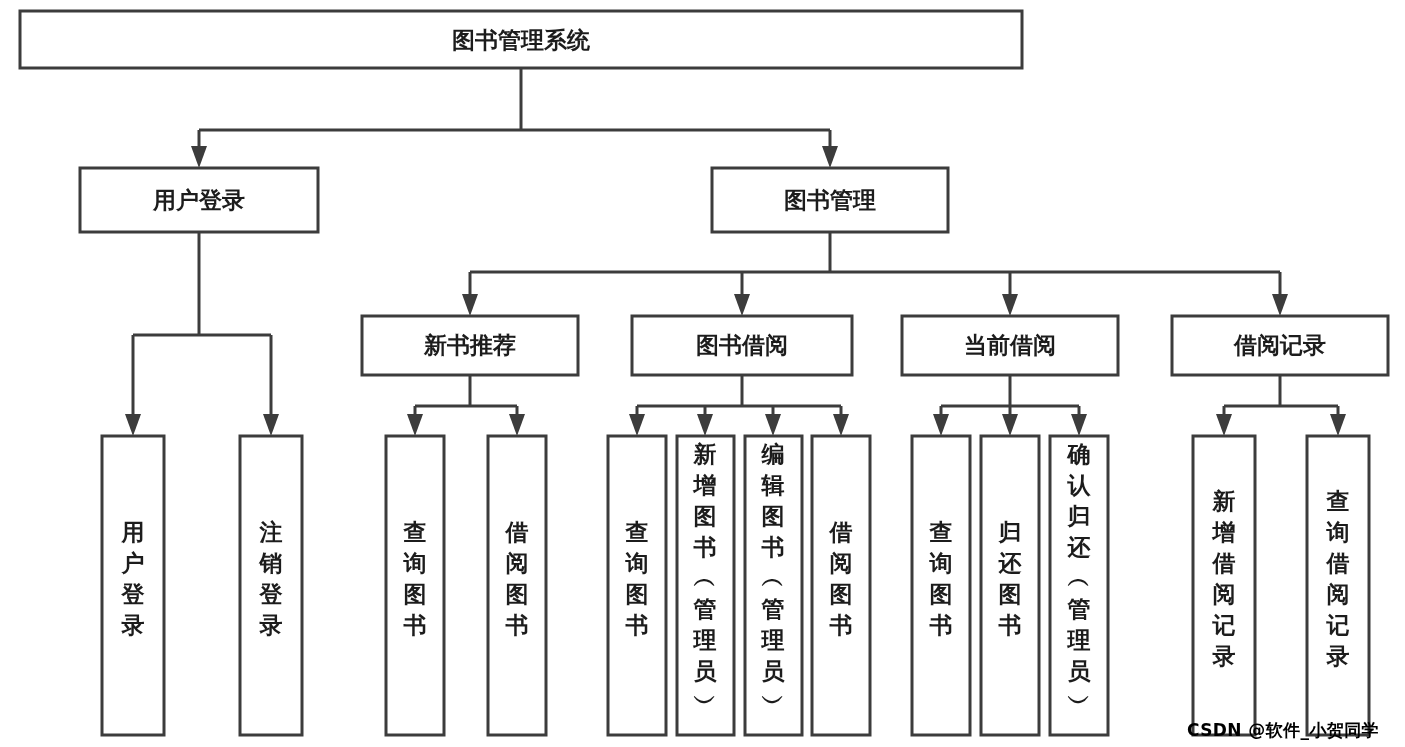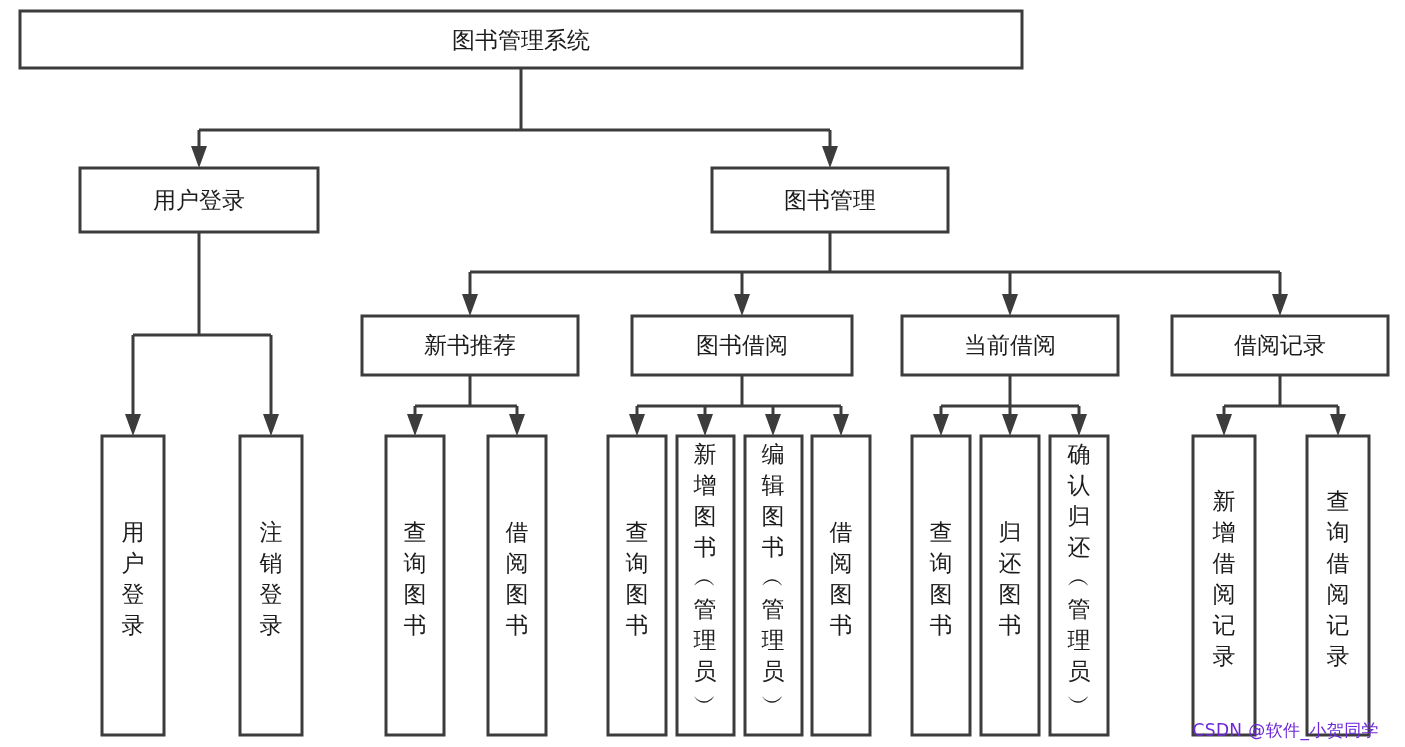--- a/index.html
+++ b/index.html
@@ -1,37 +1,37 @@
 <!DOCTYPE html>
 <html><head>
 <meta charset="utf-8">
 <title>图书管理系统 功能结构图</title>
 <style>
   html,body{margin:0;padding:0;background:#ffffff;}
   body{
     font-family:"DejaVu Sans","Liberation Sans",sans-serif;
     width:1405px;height:747px;overflow:hidden;position:relative;
   }
-  #diagram-root{position:relative;width:1385px;height:747px;}
+  #diagram-root{position:relative;width:1385px;height:747px;font-weight:bold;}
   svg#tree{position:absolute;left:0;top:0;width:1405px;height:747px;display:block;}
   .node-box{fill:#ffffff;stroke:#3c3c3c;stroke-width:3;}
   .conn{stroke:#3c3c3c;stroke-width:3;fill:none;stroke-linecap:butt;}
   .arrow-head{fill:#3c3c3c;stroke:none;}
   .node-label-h{
     font-family:"DejaVu Sans","Liberation Sans",sans-serif;
     font-size:23px;fill:#1c1c1c;text-anchor:middle;dominant-baseline:middle;
   }
   .node-label-v{
     font-family:"DejaVu Sans","Liberation Sans",sans-serif;
     font-size:23px;fill:#1c1c1c;text-anchor:middle;
   }
   .watermark{
     position:absolute;right:6px;bottom:5px;
     font-family:"DejaVu Sans","Liberation Sans",sans-serif;
-    font-size:17px;color:#6d28d9;letter-spacing:.4px;white-space:nowrap;
+    font-size:17px;color:#000000;letter-spacing:.4px;white-space:nowrap;
     pointer-events:none;user-select:none;
   }
 </style>
 </head>
 <body>
 
 <div id="diagram-root">
 
   <svg id="tree" viewBox="0 0 1405 747">
     <defs>

